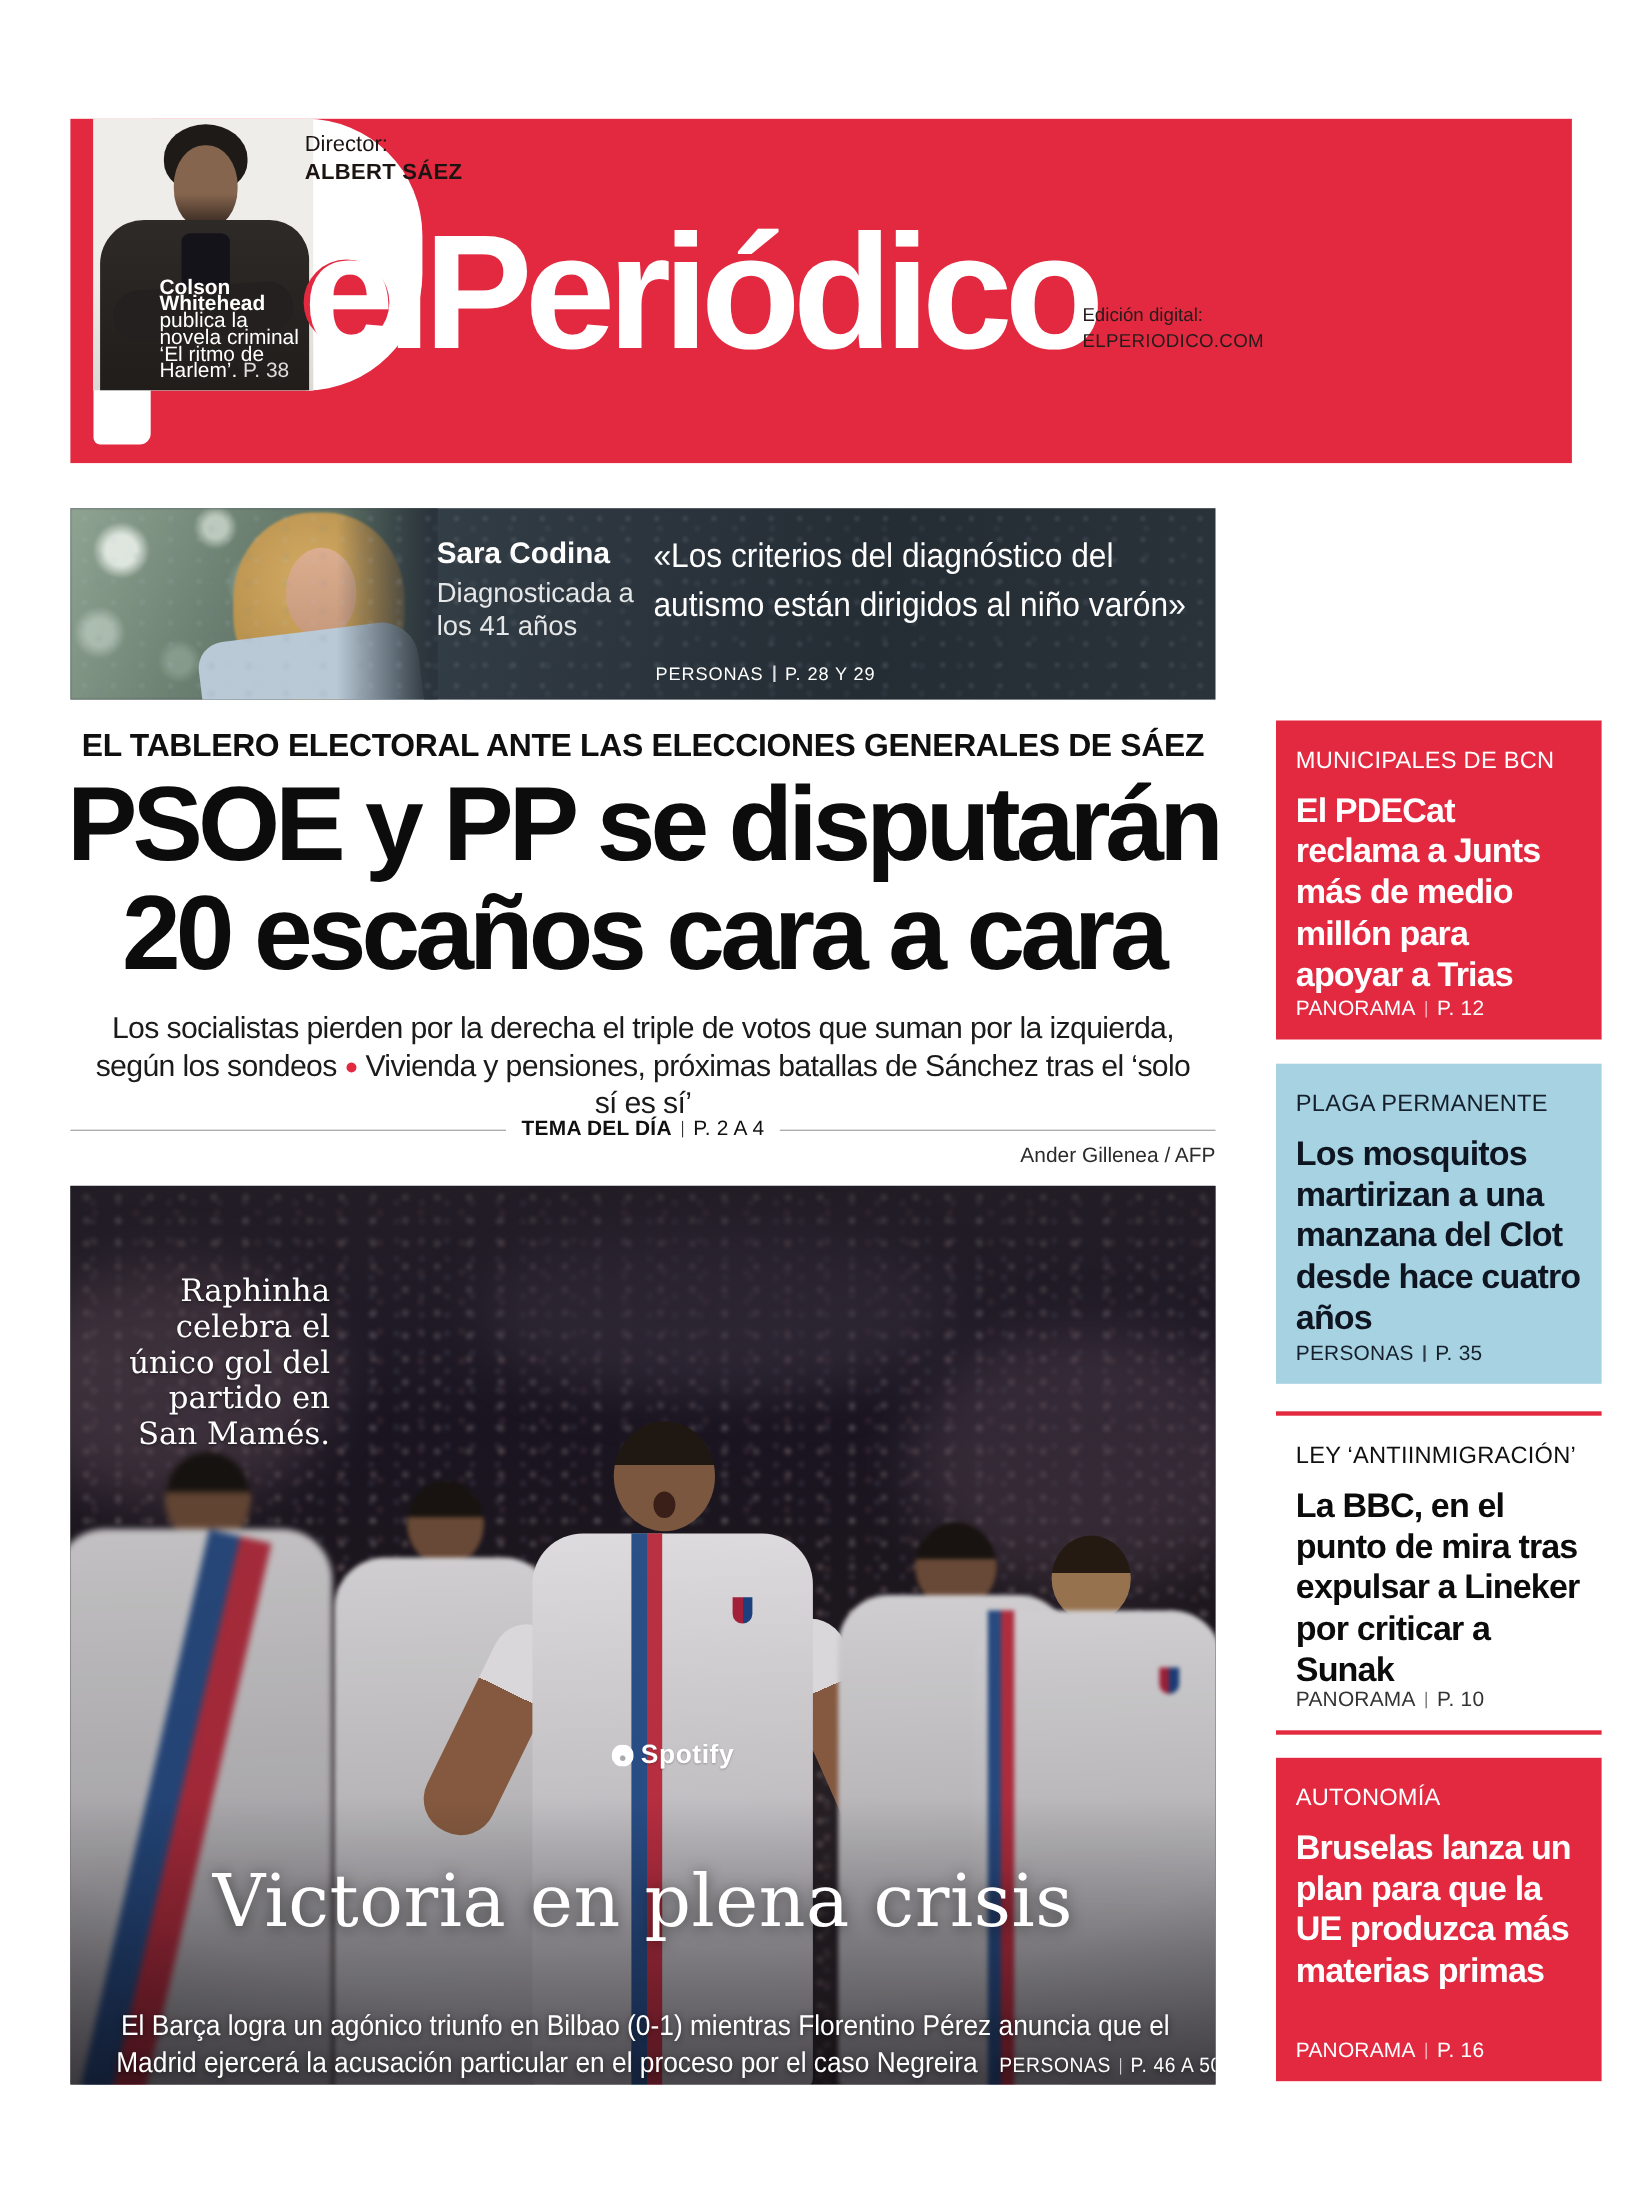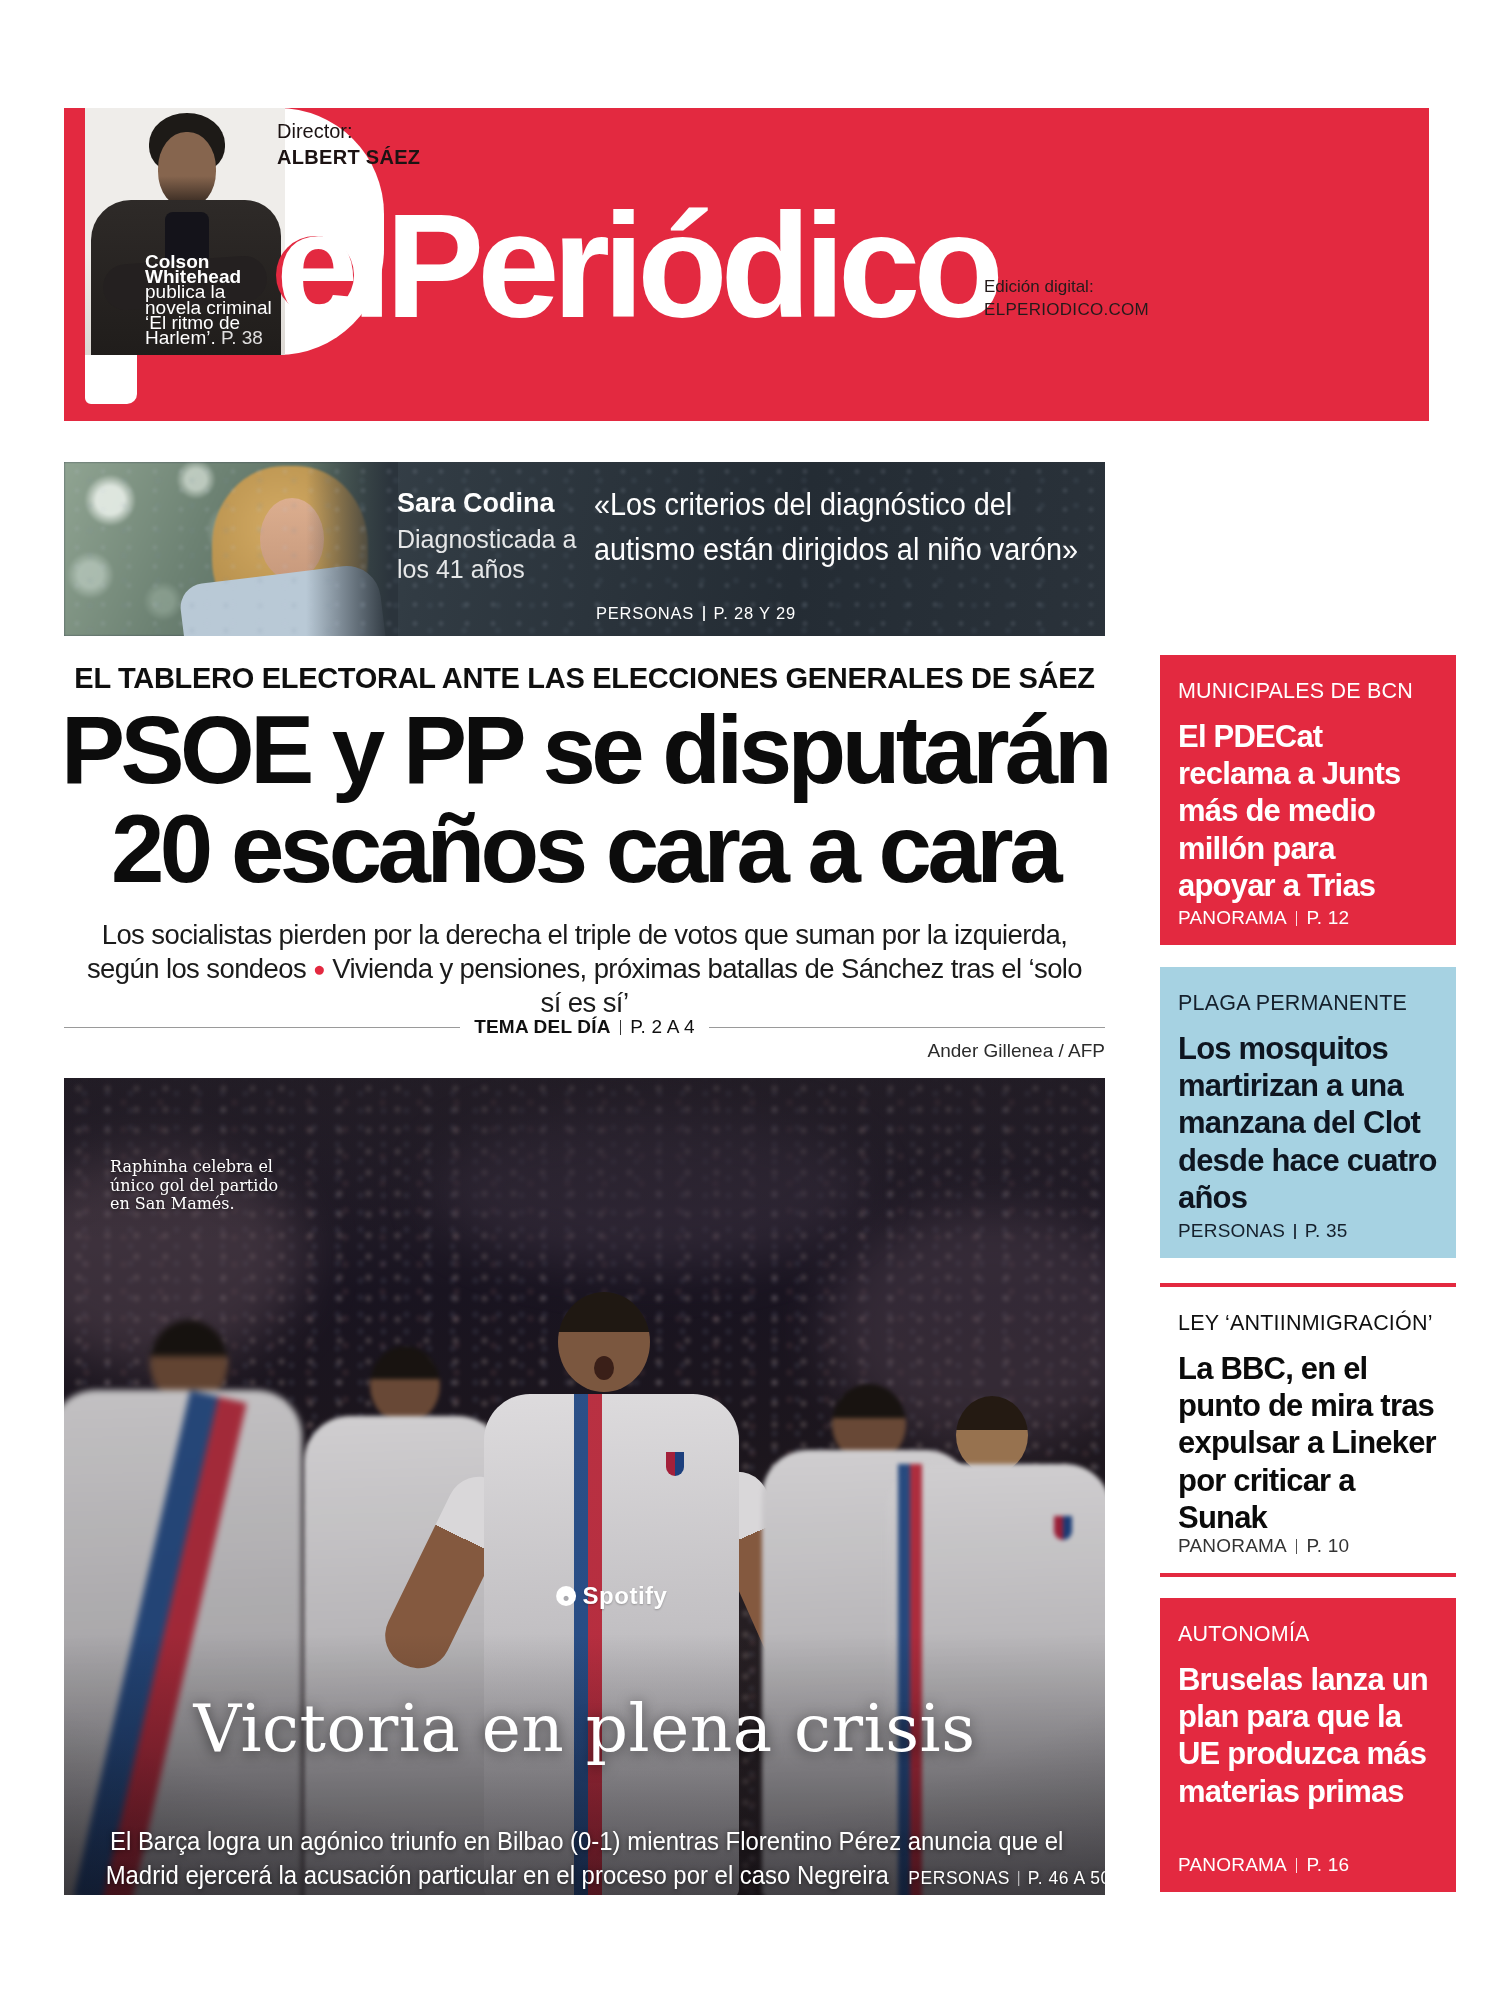--- a/index.html
+++ b/index.html
@@ -130,21 +130,21 @@
   .p5t .stripe{left:12px;width:24px;}
   .p5t .crest{left:168px;top:52px;}
   .sponsor{position:absolute;left:50%;top:188px;transform:translateX(-50%);display:flex;align-items:center;
            gap:7px;color:#fff;font-size:24px;font-weight:600;letter-spacing:.5px;text-shadow:0 1px 2px rgba(0,0,0,.25);}
   .spicon{width:20px;height:20px;border-radius:50%;background:
       radial-gradient(circle at 50% 62%, rgba(160,160,165,.9) 0 2px, transparent 3px),#fff;}
   .shade{position:absolute;inset:0;background:
       linear-gradient(180deg,rgba(10,8,12,.3),transparent 20% 68%,rgba(8,6,10,.55)),
       radial-gradient(120% 90% at 50% 40%, transparent 58%, rgba(5,4,8,.35));}
   .hero-cap{position:absolute;left:46px;top:80px;width:190px;color:#fff;
-            font-family:"DejaVu Serif",serif;font-size:16px;line-height:1.16;text-shadow:0 1px 3px rgba(0,0,0,.5);}
+            font-family:"DejaVu Serif",serif;font-size:28px;line-height:1.16;text-shadow:0 1px 3px rgba(0,0,0,.5);text-align:right;}
   .hero-title{position:absolute;left:0;top:618px;width:100%;text-align:center;color:#fff;
               font-family:"DejaVu Serif",serif;font-size:66px;line-height:1;letter-spacing:.5px;
               text-shadow:0 2px 14px rgba(0,0,0,.55);}
   .hero-sub{position:absolute;left:0;top:746px;width:100%;text-align:right;color:#fff;font-size:26px;
             line-height:34px;text-shadow:0 1px 6px rgba(0,0,0,.6);}
   .hero-sub .ln{white-space:nowrap;transform:scaleX(.92);transform-origin:center;}
   .hero-sub .tag{font-size:19px;letter-spacing:.6px;margin-left:14px;}
 
   
   .sb{position:absolute;left:1160px;width:296px;box-sizing:border-box;padding:24px 18px;cursor:pointer;}

